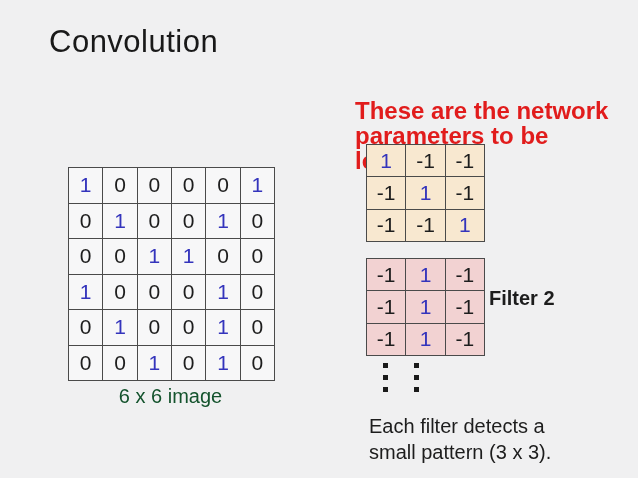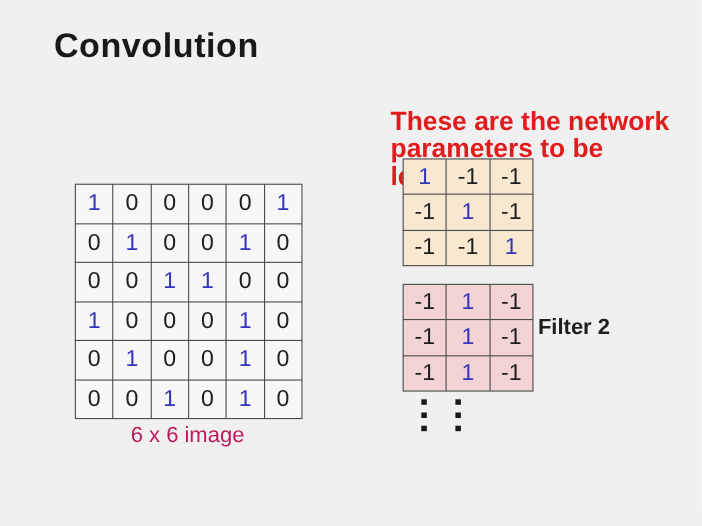--- a/index.html
+++ b/index.html
@@ -12,21 +12,21 @@
     width: 638px;
     height: 478px;
     background: #f0f0f1;
     overflow: hidden;
   }
   .title {
     position: absolute;
     left: 49px;
     top: 24px;
     font-size: 31px;
-    font-weight: bold;
+    font-weight: normal;
     color: #191919;
     letter-spacing: 0.5px;
   }
   .red-note {
     position: absolute;
     left: 355px;
     top: 74px;
     font-size: 24px;
     font-weight: bold;
     line-height: 25px;
@@ -58,21 +58,21 @@
     width: 205px;
     height: 212px;
   }
   .image-caption {
     position: absolute;
     left: 68px;
     top: 385px;
     width: 205px;
     text-align: center;
     font-size: 20px;
-    color: #be185d;
+    color: #14532d;
   }
   .filter-grid {
     left: 366px;
     width: 117px;
     height: 96px;
   }
   .filter1-grid { top: 144px; }
   .filter2-grid { top: 258px; }
   .filter-label {
     position: absolute;
@@ -195,14 +195,16 @@
       <div class="dot"></div>
       <div class="dot"></div>
     </div>
     <div class="vdots">
       <div class="dot"></div>
       <div class="dot"></div>
       <div class="dot"></div>
     </div>
   </div>
 
+  <div class="bottom-note">Each filter detects a
+small pattern (3 x 3).</div>
 
 </div>
 
 </body></html>

